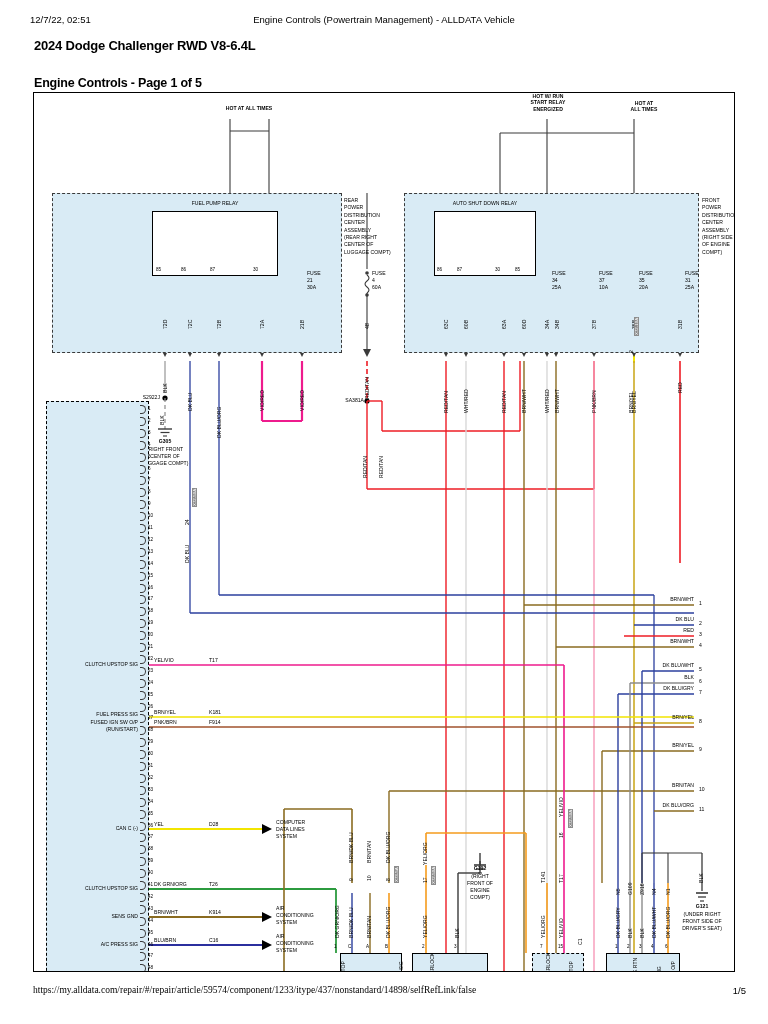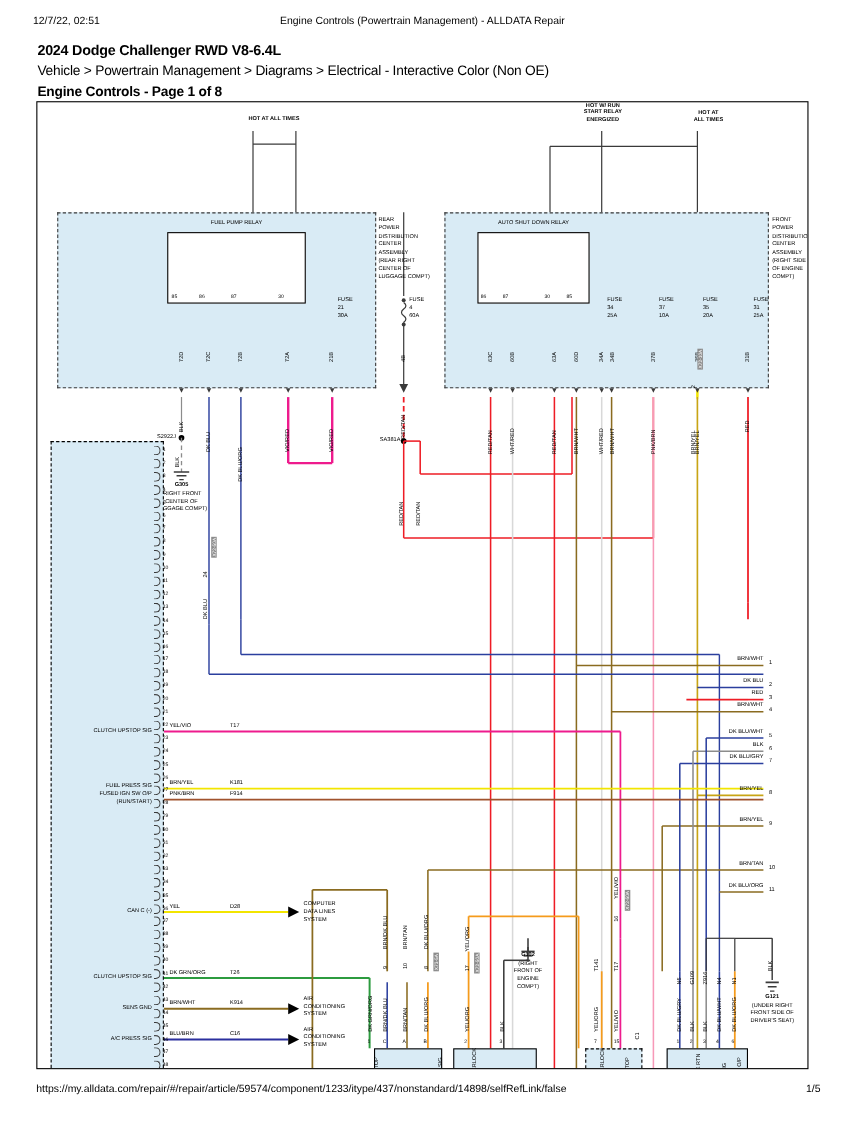--- a/index.html
+++ b/index.html
@@ -53,24 +53,23 @@
   .dashbox { position:absolute; background:#d9ebf5; border:1.2px dashed #3a3a3a; }
   .relay { position:absolute; background:#fff; border:1.2px solid #000; }
   .cnum { position:absolute; background:#8c8c8c; color:#fff; font-size:4.4px;
           padding:0 1px; letter-spacing:0px; }
 </style>
 </head>
 <body>
 
 <div class="pg-head">
   <div class="pg-date">12/7/22, 02:51</div>
-  <div class="pg-center">Engine Controls (Powertrain Management) - ALLDATA Repair</div>
+  <div class="pg-center">Engine Controls (Powertrain Management) - ALLDATA Vehicle</div>
   <div class="pg-title">2024 Dodge Challenger RWD V8-6.4L</div>
-  <div class="pg-crumb">Vehicle &gt; Powertrain Management &gt; Diagrams &gt; Electrical - Interactive Color (Non OE)</div>
-  <div class="pg-sub">Engine Controls - Page 1 of 8</div>
+  <div class="pg-sub">Engine Controls - Page 1 of 5</div>
 </div>
 
 <div id="diagram">
 
   <svg class="layer" viewBox="0 0 702 880" width="702" height="880">
     <g fill="none" stroke-linecap="butt">
 
       <path d="M196,26 L196,100" stroke="#3a3a3a" stroke-width="1.1"></path>
       <path d="M235,26 L235,100" stroke="#3a3a3a" stroke-width="1.1"></path>
       <path d="M196,38 L235,38" stroke="#3a3a3a" stroke-width="1.1"></path>
@@ -714,15 +713,15 @@
 
   <div class="vt" style="left:664px; top:790px;">BLK</div>
   <div class="t c b" style="left:648px; top:810px; width:40px;">G121</div>
   <div class="t c" style="left:634px; top:818px; width:68px; white-space:pre-line; line-height:1.4;">(UNDER RIGHT
 FRONT SIDE OF
 DRIVER'S SEAT)</div>
 
 </div>
 
 <div class="pg-foot">
-  <a class="pg-url" href="#" style="color:#000; text-decoration:none;">https://my.alldata.com/repair/#/repair/article/59574/component/1233/itype/437/nonstandard/14898/selfRefLink/false</a>
+  <a class="pg-url" href="#" style="color:#000; text-decoration:none;font-family:Liberation Serif, serif;">https://my.alldata.com/repair/#/repair/article/59574/component/1233/itype/437/nonstandard/14898/selfRefLink/false</a>
   <div class="pg-num">1/5</div>
 </div>
 
 </body></html>

